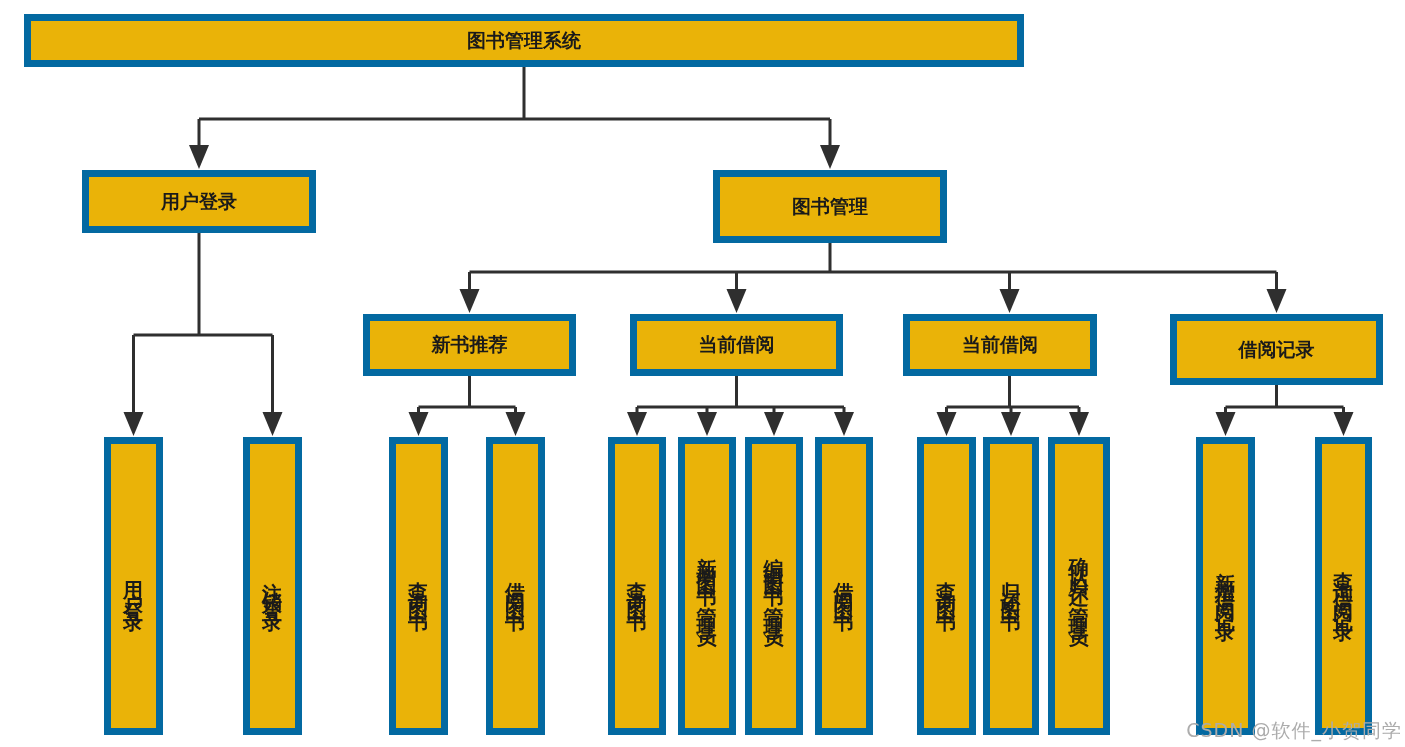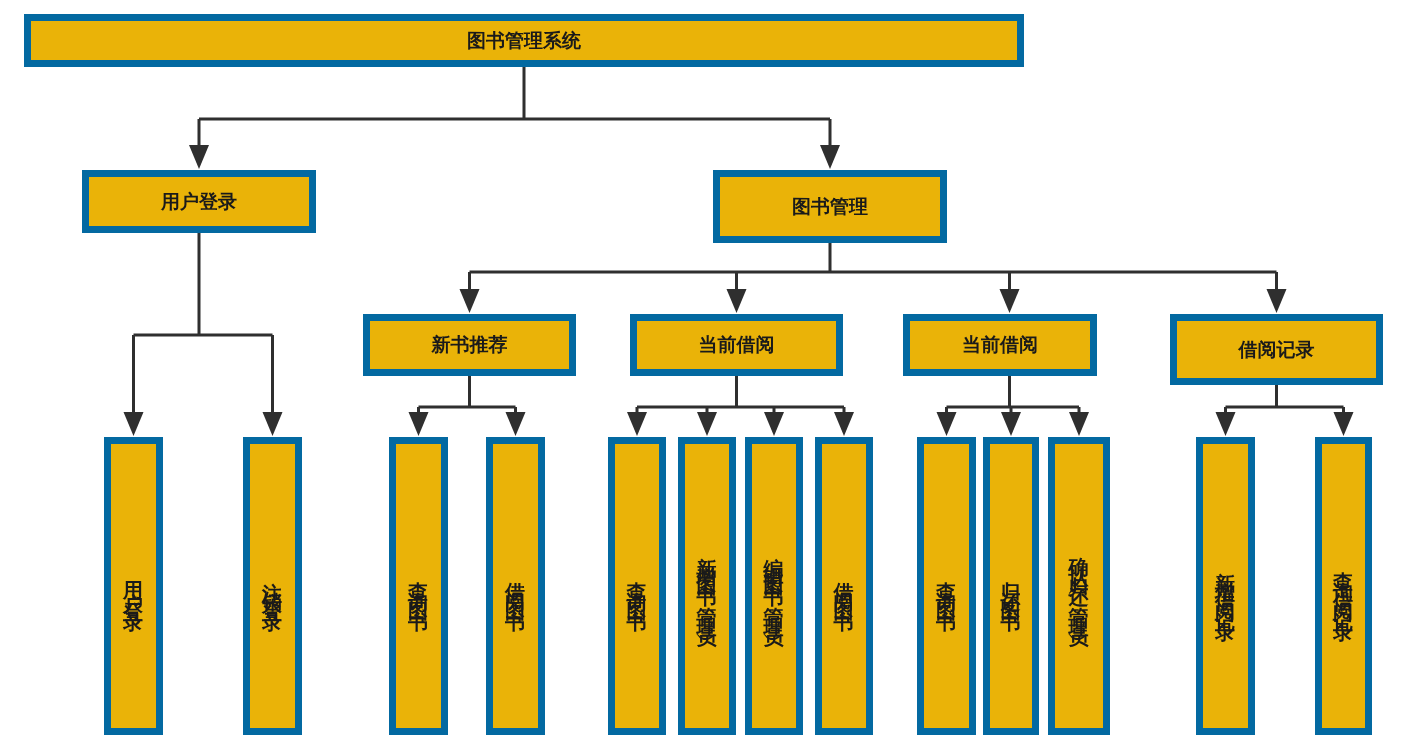--- a/index.html
+++ b/index.html
@@ -130,14 +130,15 @@
   <div class="node leaf" id="l-bb-edit">编辑图书（管理员）</div>
   <div class="node leaf" id="l-bb-borrow">借阅图书</div>
 
   <div class="node leaf" id="l-cb-query">查询图书</div>
   <div class="node leaf" id="l-cb-return">归还图书</div>
   <div class="node leaf" id="l-cb-confirm">确认归还（管理员）</div>
 
   <div class="node leaf" id="l-br-add">新增借阅记录</div>
   <div class="node leaf" id="l-br-query">查询借阅记录</div>
 
+  <div id="watermark">CSDN @软件_小贺同学</div>
 
 </div>
 
 </body></html>

